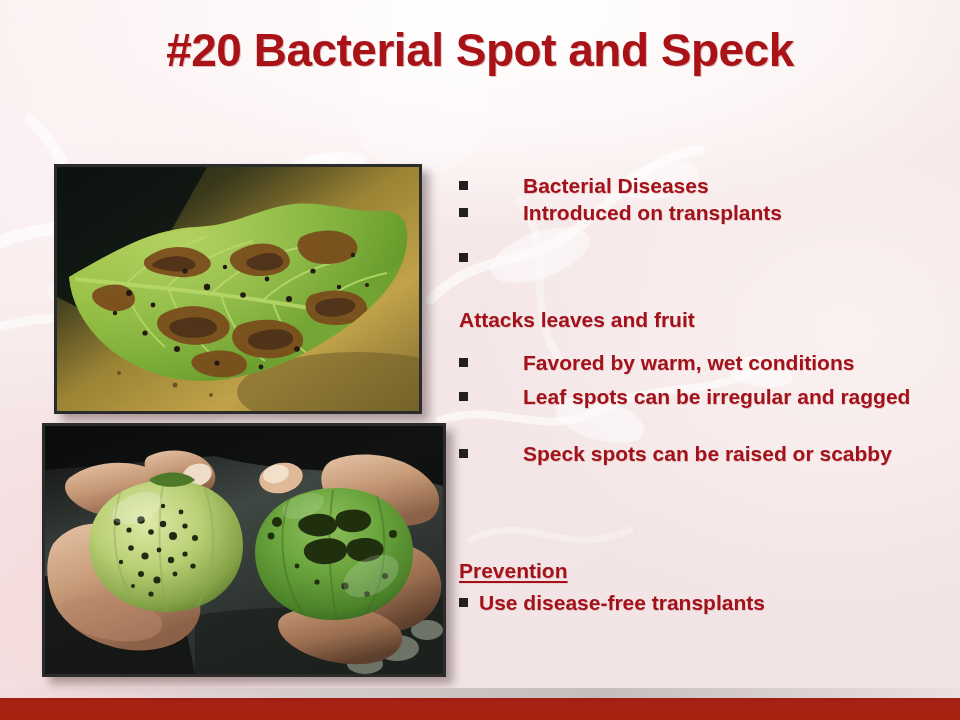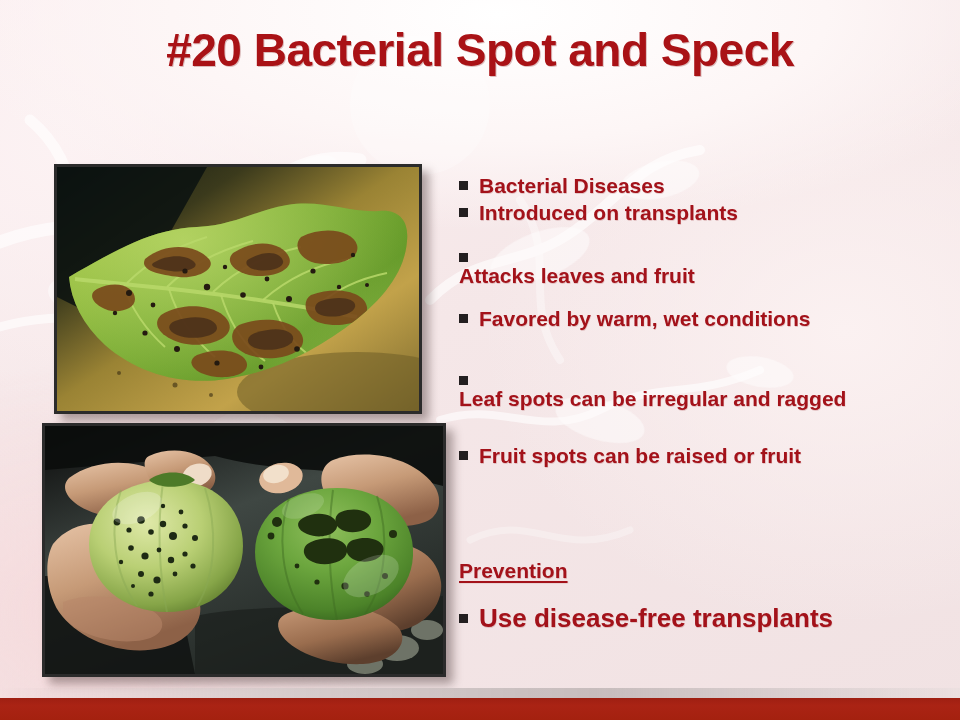--- a/index.html
+++ b/index.html
@@ -85,40 +85,41 @@
     width: 492px;
   }
   .bullet-row {
     display: flex;
     align-items: flex-start;
     color: #A3121A;
     font-weight: bold;
     font-size: 21px;
     line-height: 27px;
     font-family: "Liberation Sans", sans-serif;
+    gap: 44px;
   }
   .bullet-mark {
     flex: 0 0 auto;
     width: 9px;
     height: 9px;
     background: #231f20;
     margin-top: 9px;
     margin-right: 11px;
   }
   .bullet-text {
     flex: 1 1 auto;
     text-shadow: 0.5px 0.5px 0 rgba(140,15,22,0.18);
   }
 
   
   .gap-0 { margin-top: 0px;  }
   .gap-1 { }
   .gap-2 { margin-top: 18px; flex-direction: column; }
   .gap-3 { margin-top: 16px; }
-  .gap-4 { margin-top: 35px; flex-direction: column; }
+  .gap-4 { margin-top: 7px; }
   .gap-5 { margin-top: 30px; }
 
   
   .prevention-block {
     position: absolute;
     left: 459px;
     top: 558px;
     width: 470px;
   }
   .prevention-heading {
@@ -126,26 +127,26 @@
     color: #A3121A;
     font-weight: bold;
     font-size: 21px;
     line-height: 26px;
     text-decoration: underline;
     text-underline-offset: 3px;
     font-family: "Liberation Sans", sans-serif;
     text-shadow: 0.5px 0.5px 0 rgba(140,15,22,0.18);
   }
   .prevention-row {
-    margin-top: 21px;
+    margin-top: 5px;
     display: flex;
     align-items: flex-start;
     color: #A3121A;
     font-weight: bold;
-    font-size: 26px;
+    font-size: 21px;
     line-height: 27px;
     font-family: "Liberation Sans", sans-serif;
   }
 
   
   .bottom-shade {
     position: absolute;
     left: 0; right: 0;
     bottom: 22px;
     height: 10px;
@@ -451,21 +452,21 @@
       <span class="bullet-text">Favored by warm, wet conditions</span>
     </div>
 
     <div class="bullet-row gap-4">
       <span class="bullet-mark"></span>
       <span class="bullet-text">Leaf spots can be irregular and ragged</span>
     </div>
 
     <div class="bullet-row gap-5">
       <span class="bullet-mark"></span>
-      <span class="bullet-text">Fruit spots can be raised or fruit</span>
+      <span class="bullet-text">Speck spots can be raised or scabby</span>
     </div>
 
   </div>
 
   <div class="prevention-block">
     <div class="prevention-heading">Prevention</div>
     <div class="prevention-row">
       <span class="bullet-mark"></span>
       <span class="bullet-text">Use disease-free transplants</span>
     </div>

